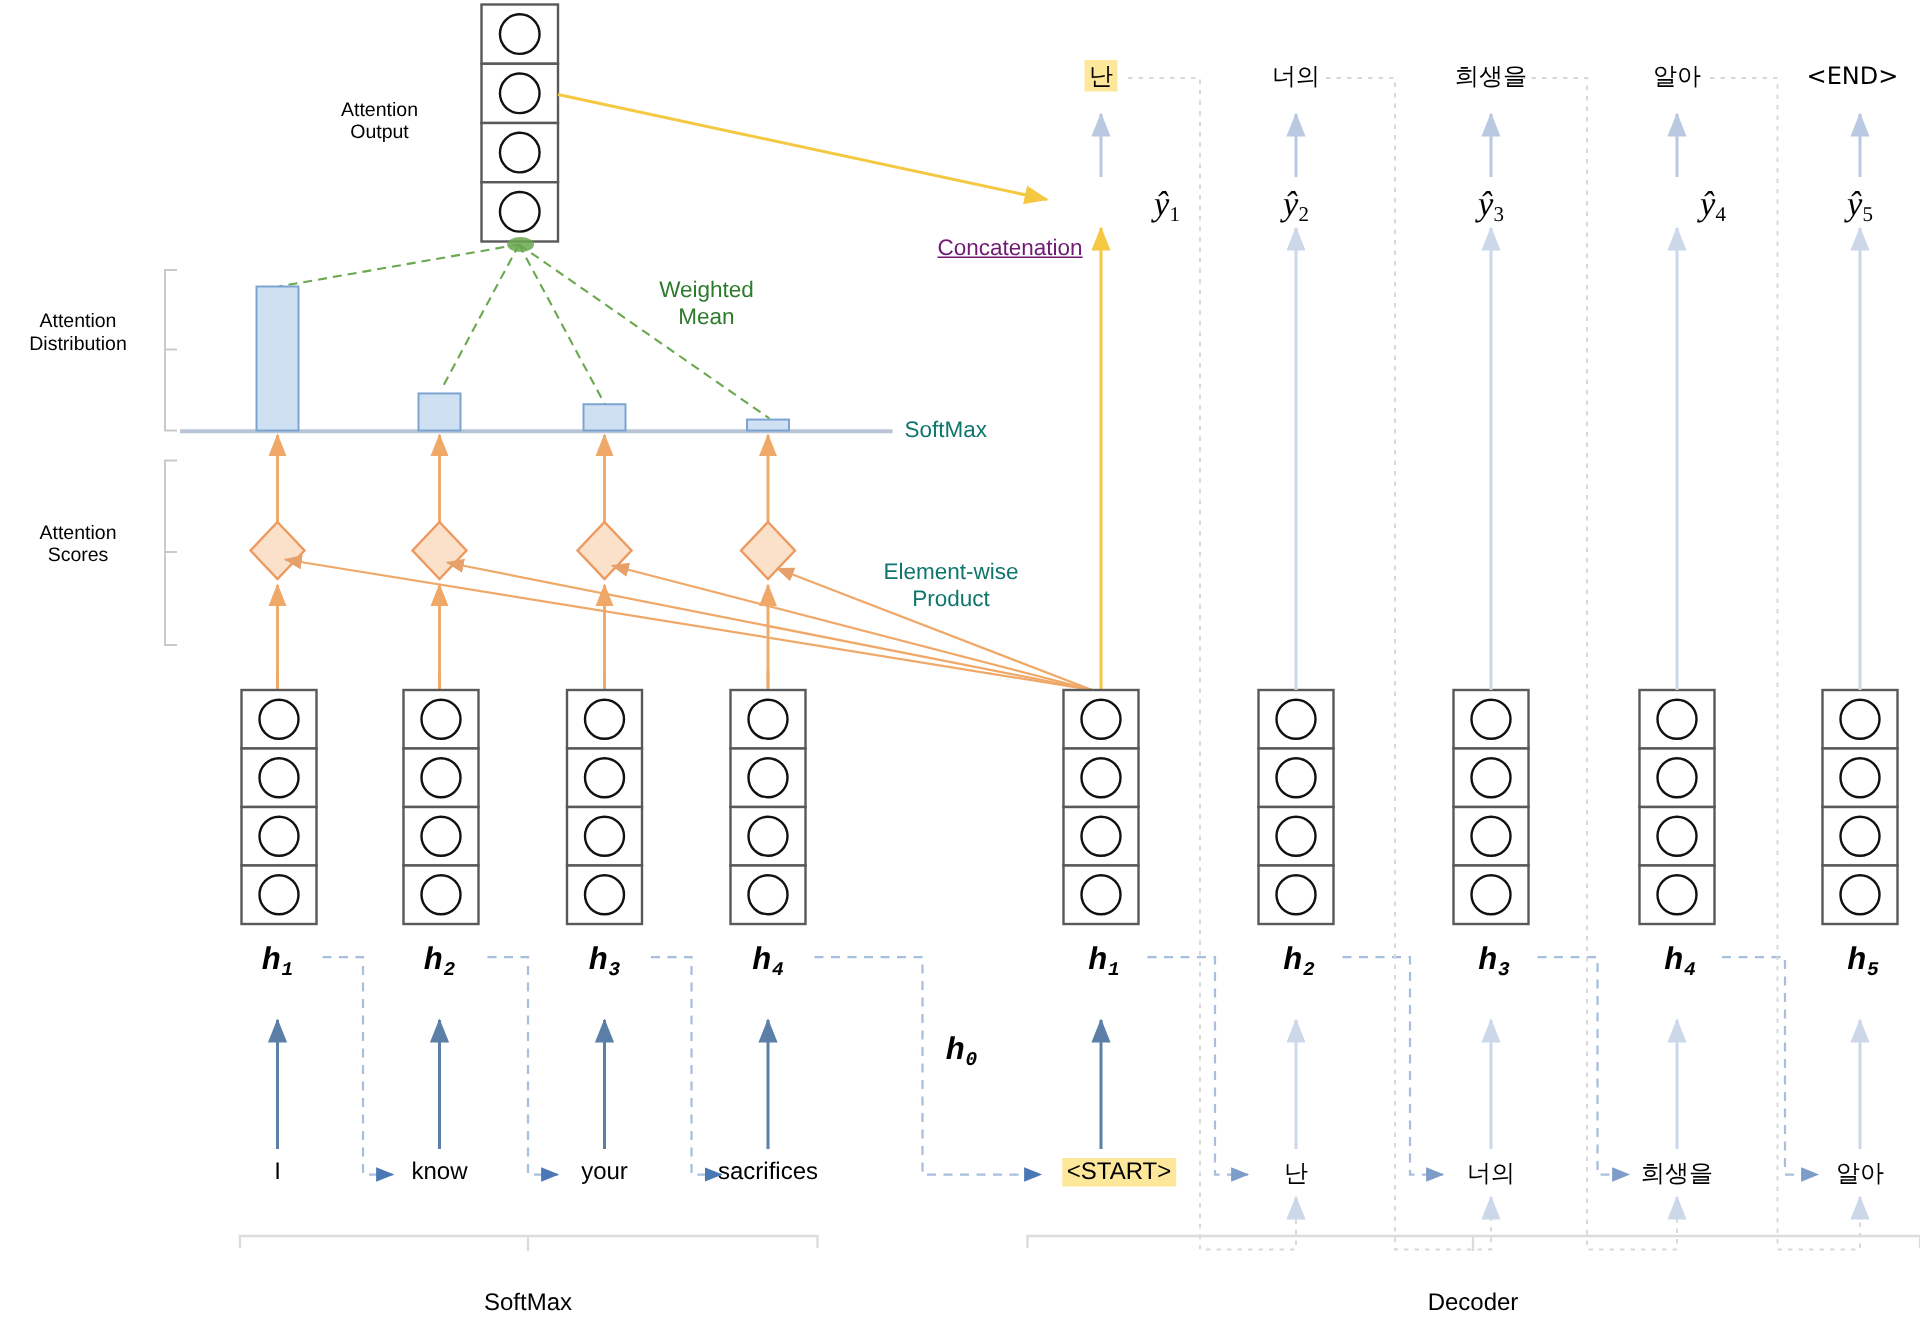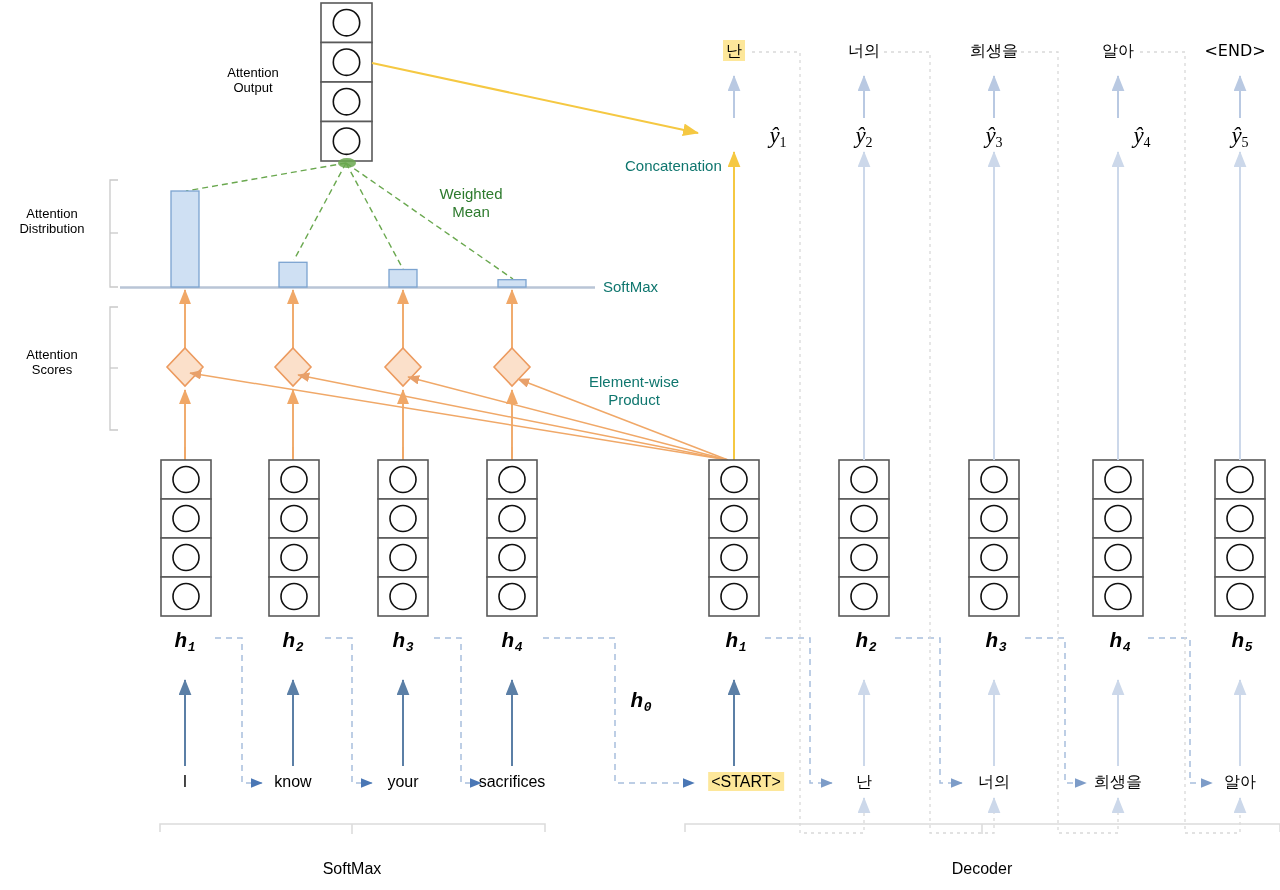--- a/index.html
+++ b/index.html
@@ -30,21 +30,21 @@
     white-space: nowrap;
     line-height: 1.18;
   }
   .lbl-center {
     text-align: center;
     transform: translateX(-50%);
   }
   .txt-black { color: #000000; }
   .txt-green { color: #2d7a2d; }
   .txt-blue  { color: #0f766e; }
-  .txt-gold  { color: #0f766e; }
+  .txt-gold  { color: #701a75; text-decoration: underline; }
   .txt-brown { color: #0f766e; }
 
   .f18 { font-size: 13px; }
   .f15 { font-size: 15px; }
   .f16 { font-size: 16px; }
 
   .math {
     font-family: Liberation Mono, monospace;
     font-style: italic;
     font-weight: bold;

